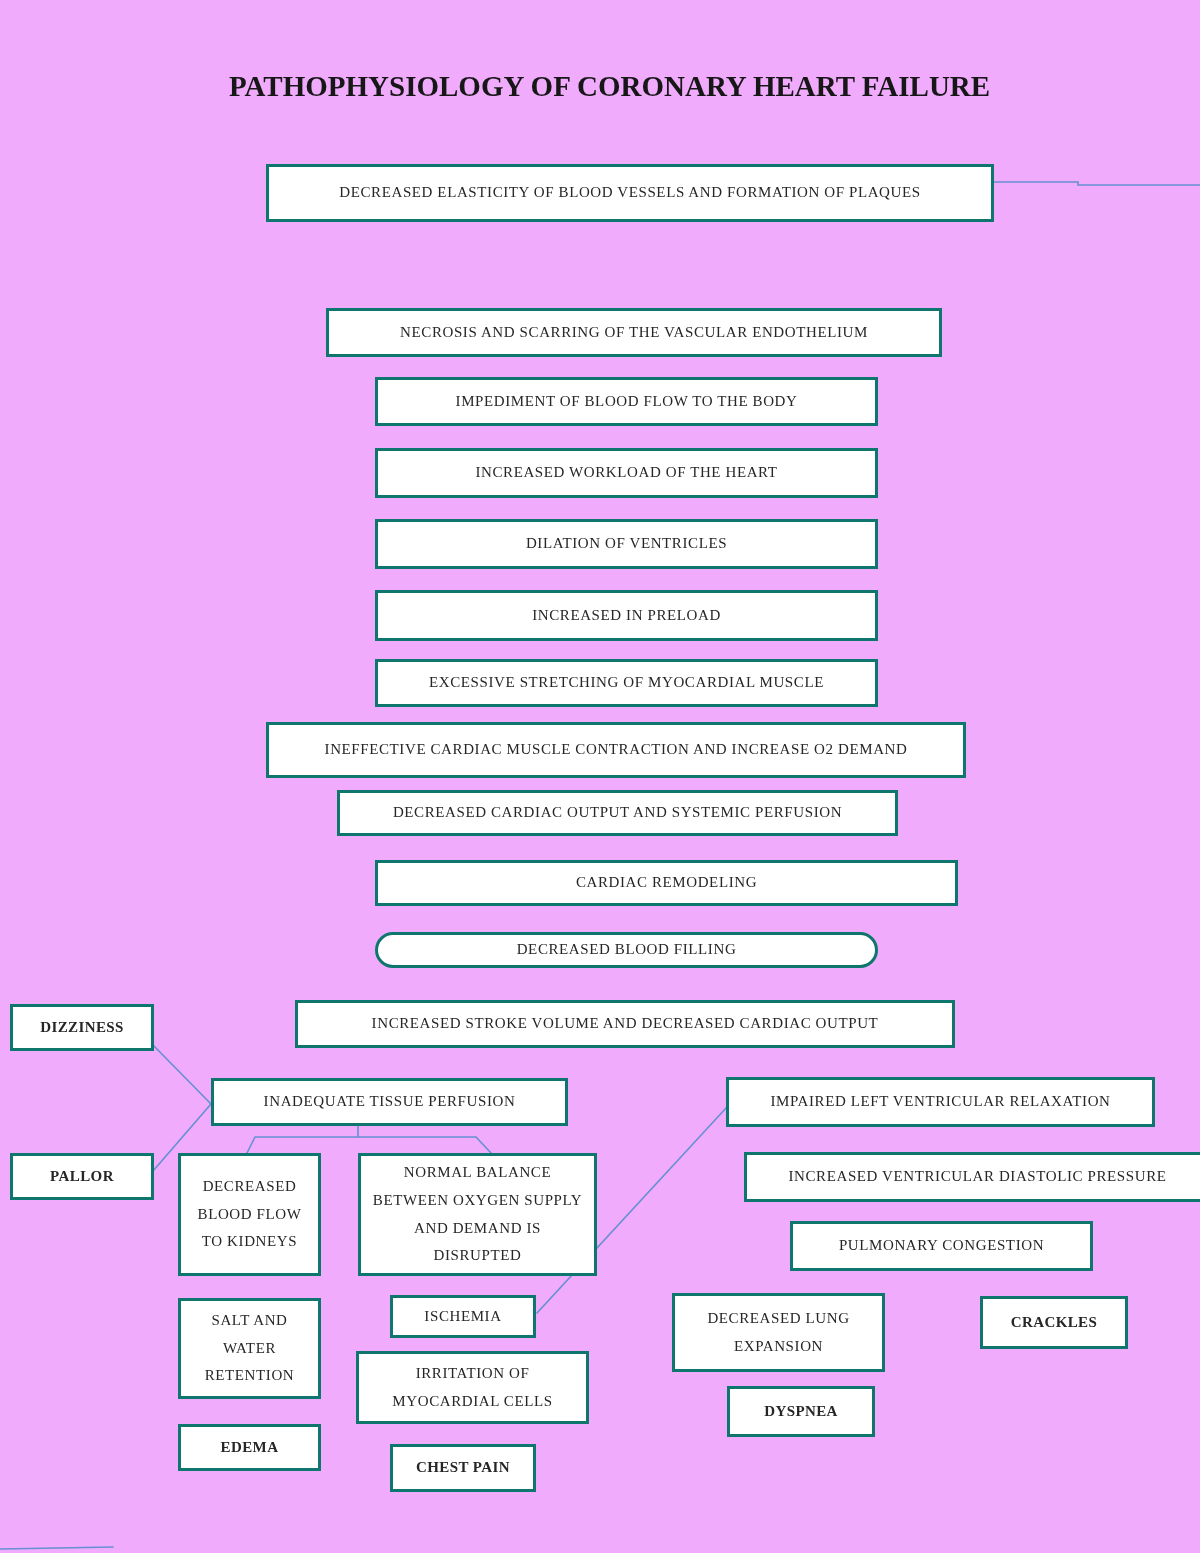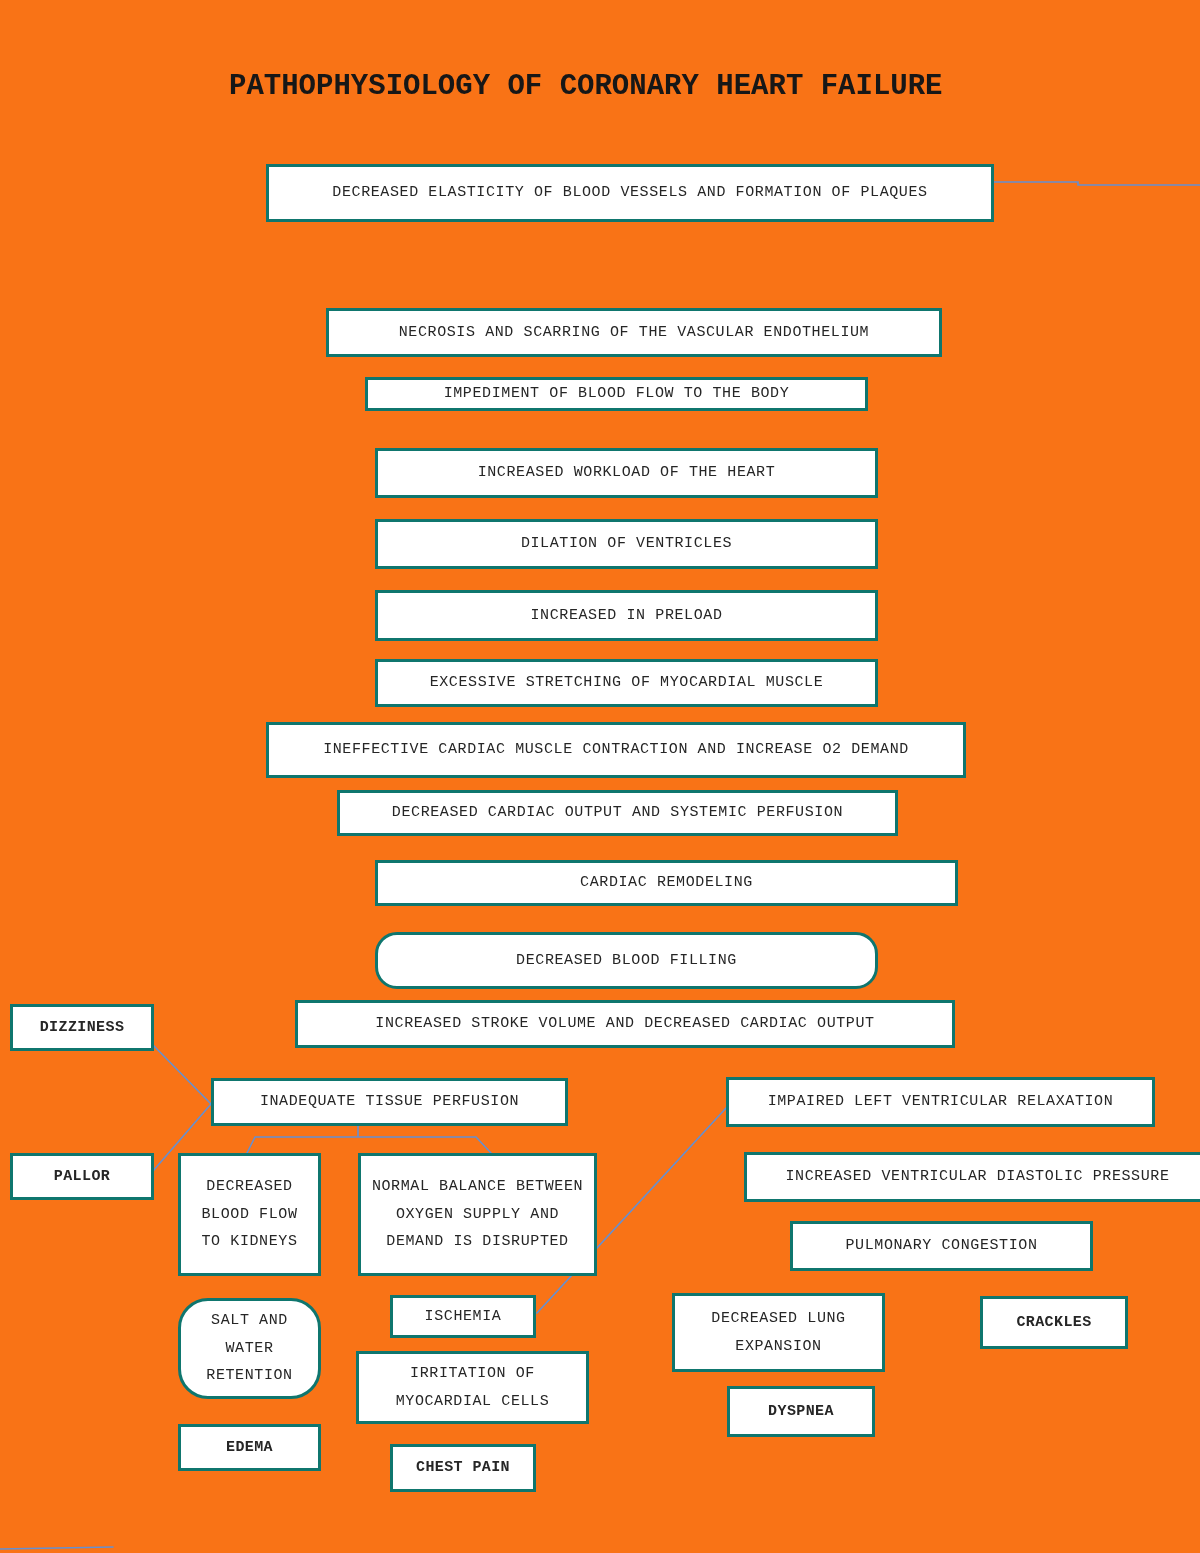--- a/index.html
+++ b/index.html
@@ -1,20 +1,20 @@
 <!DOCTYPE html>
 <html style="--connector-blue: #6590d2; --box-border: #0d0d0d; --text: #262626;"><head>
 <meta charset="utf-8">
 <style>
   html,body{margin:0;padding:0;background:#ffffff;}
   #canvas{
     position:relative;
     width:1200px;height:1553px;
-    background:#f97316;
-    font-family:Liberation Mono, monospace;
+    background:#f0abfc;
+    font-family:Liberation Serif, serif;
     overflow:hidden;
   }
   .page-title{
     position:absolute;left:229px;top:70px;width:760px;
     font-size:29px;font-weight:700;color:#171717;
     letter-spacing:0px;white-space:nowrap;
   }
   .node{
     position:absolute;
     box-sizing:border-box;
@@ -47,37 +47,37 @@
     <path d="M994,182 H1078 L1078,185 H1200"></path>
     <path d="M152,1044 L211,1104"></path>
     <path d="M211,1104 L153,1171"></path>
     <path d="M358,1126 V1137 M255,1137 H476 M255,1137 L247,1153 M476,1137 L491,1153"></path>
     <path d="M727,1107 L537,1313"></path>
     <path d="M0,1549 L113,1547"></path>
   </svg>
 
   <div class="node" style="left:266px;top:164px;width:728px;height:58px;">DECREASED ELASTICITY OF BLOOD VESSELS AND FORMATION OF PLAQUES</div>
   <div class="node" style="left:326px;top:308px;width:616px;height:49px;">NECROSIS AND SCARRING OF THE VASCULAR ENDOTHELIUM</div>
-  <div class="node" style="left:365px;top:377px;width:503px;height:34px;">IMPEDIMENT OF BLOOD FLOW TO THE BODY</div>
+  <div class="node" style="left:375px;top:377px;width:503px;height:49px;">IMPEDIMENT OF BLOOD FLOW TO THE BODY</div>
   <div class="node" style="left:375px;top:448px;width:503px;height:50px;">INCREASED WORKLOAD OF THE HEART</div>
   <div class="node" style="left:375px;top:519px;width:503px;height:50px;">DILATION OF VENTRICLES</div>
   <div class="node" style="left:375px;top:590px;width:503px;height:51px;">INCREASED IN PRELOAD</div>
   <div class="node" style="left:375px;top:659px;width:503px;height:48px;">EXCESSIVE STRETCHING OF MYOCARDIAL MUSCLE</div>
   <div class="node" style="left:266px;top:722px;width:700px;height:56px;">INEFFECTIVE CARDIAC MUSCLE CONTRACTION AND INCREASE O2 DEMAND</div>
   <div class="node" style="left:337px;top:790px;width:561px;height:46px;">DECREASED CARDIAC OUTPUT AND SYSTEMIC PERFUSION</div>
   <div class="node" style="left:375px;top:860px;width:583px;height:46px;">CARDIAC REMODELING</div>
-  <div class="node" style="left:375px;top:932px;width:503px;height:57px;border-radius:22px;">DECREASED BLOOD FILLING</div>
+  <div class="node" style="left:375px;top:932px;width:503px;height:36px;border-radius:22px;">DECREASED BLOOD FILLING</div>
   <div class="node" style="left:295px;top:1000px;width:660px;height:48px;">INCREASED STROKE VOLUME AND DECREASED CARDIAC OUTPUT</div>
 
   <div class="node bold" style="left:10px;top:1004px;width:144px;height:47px;">DIZZINESS</div>
   <div class="node" style="left:211px;top:1078px;width:357px;height:48px;">INADEQUATE TISSUE PERFUSION</div>
   <div class="node bold" style="left:10px;top:1153px;width:144px;height:47px;">PALLOR</div>
   <div class="node" style="left:178px;top:1153px;width:143px;height:123px;">DECREASED BLOOD FLOW TO KIDNEYS</div>
   <div class="node" style="left:358px;top:1153px;width:239px;height:123px;">NORMAL BALANCE BETWEEN OXYGEN SUPPLY AND DEMAND IS DISRUPTED</div>
-  <div class="node" style="left:178px;top:1298px;width:143px;height:101px;border-radius:30px;">SALT AND WATER RETENTION</div>
+  <div class="node" style="left:178px;top:1298px;width:143px;height:101px;">SALT AND WATER RETENTION</div>
   <div class="node" style="left:390px;top:1295px;width:146px;height:43px;">ISCHEMIA</div>
   <div class="node" style="left:356px;top:1351px;width:233px;height:73px;">IRRITATION OF MYOCARDIAL CELLS</div>
   <div class="node bold" style="left:178px;top:1424px;width:143px;height:47px;">EDEMA</div>
   <div class="node bold" style="left:390px;top:1444px;width:146px;height:48px;">CHEST PAIN</div>
 
   <div class="node" style="left:726px;top:1077px;width:429px;height:50px;">IMPAIRED LEFT VENTRICULAR RELAXATION</div>
   <div class="node" style="left:710px;top:1152px;width:467px;height:50px;margin-left:34px;">INCREASED VENTRICULAR DIASTOLIC PRESSURE</div>
   <div class="node" style="left:790px;top:1221px;width:303px;height:50px;">PULMONARY CONGESTION</div>
   <div class="node" style="left:672px;top:1293px;width:213px;height:79px;">DECREASED LUNG EXPANSION</div>
   <div class="node bold" style="left:980px;top:1296px;width:148px;height:53px;">CRACKLES</div>

